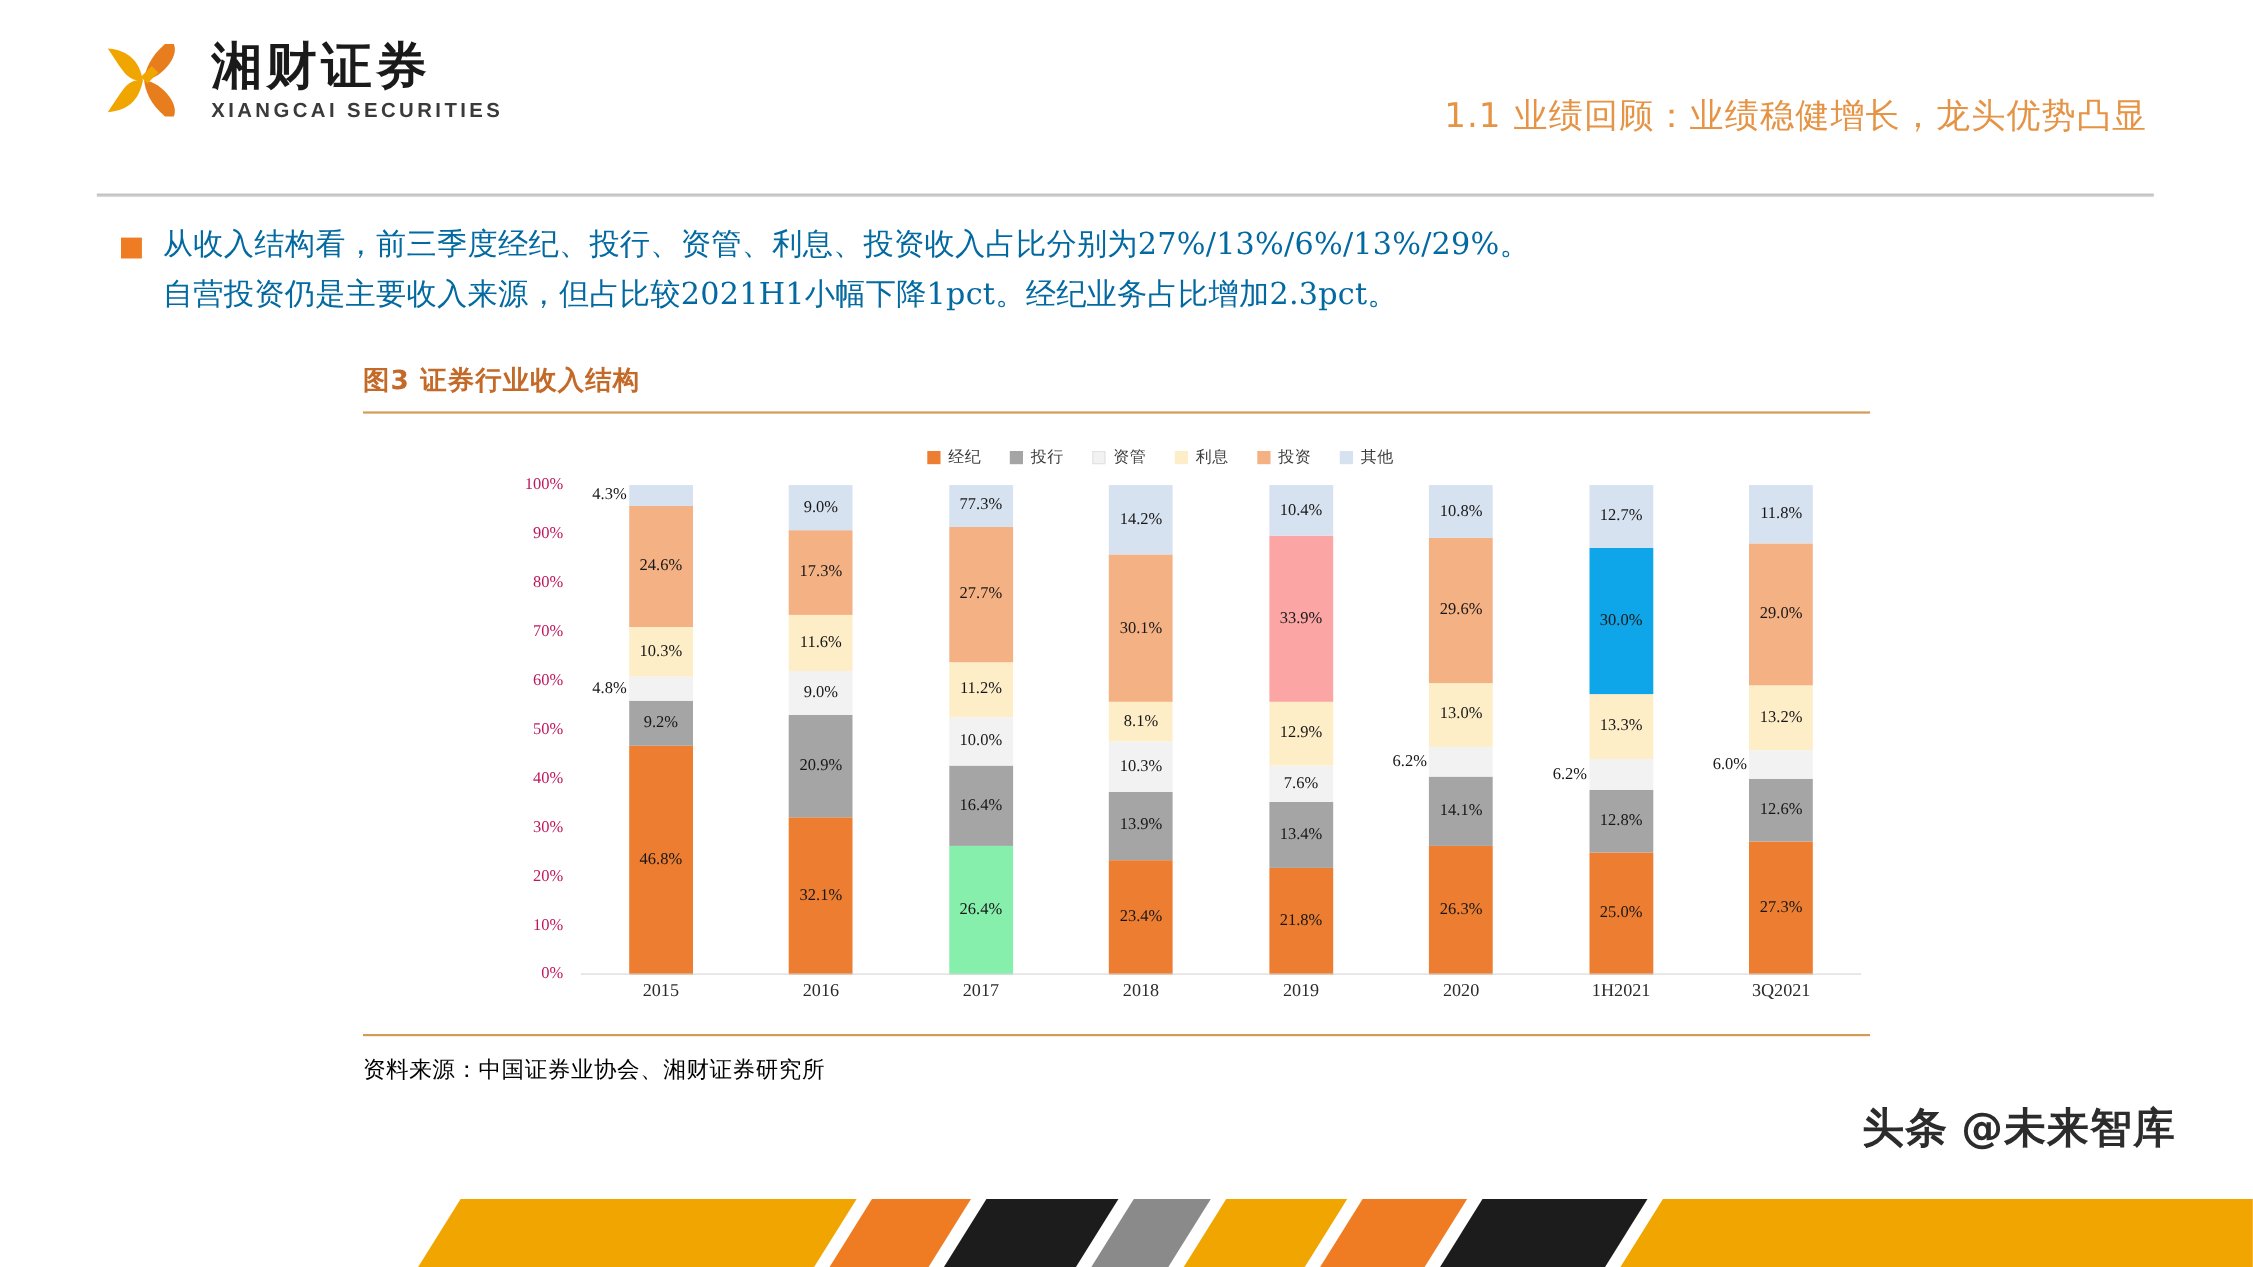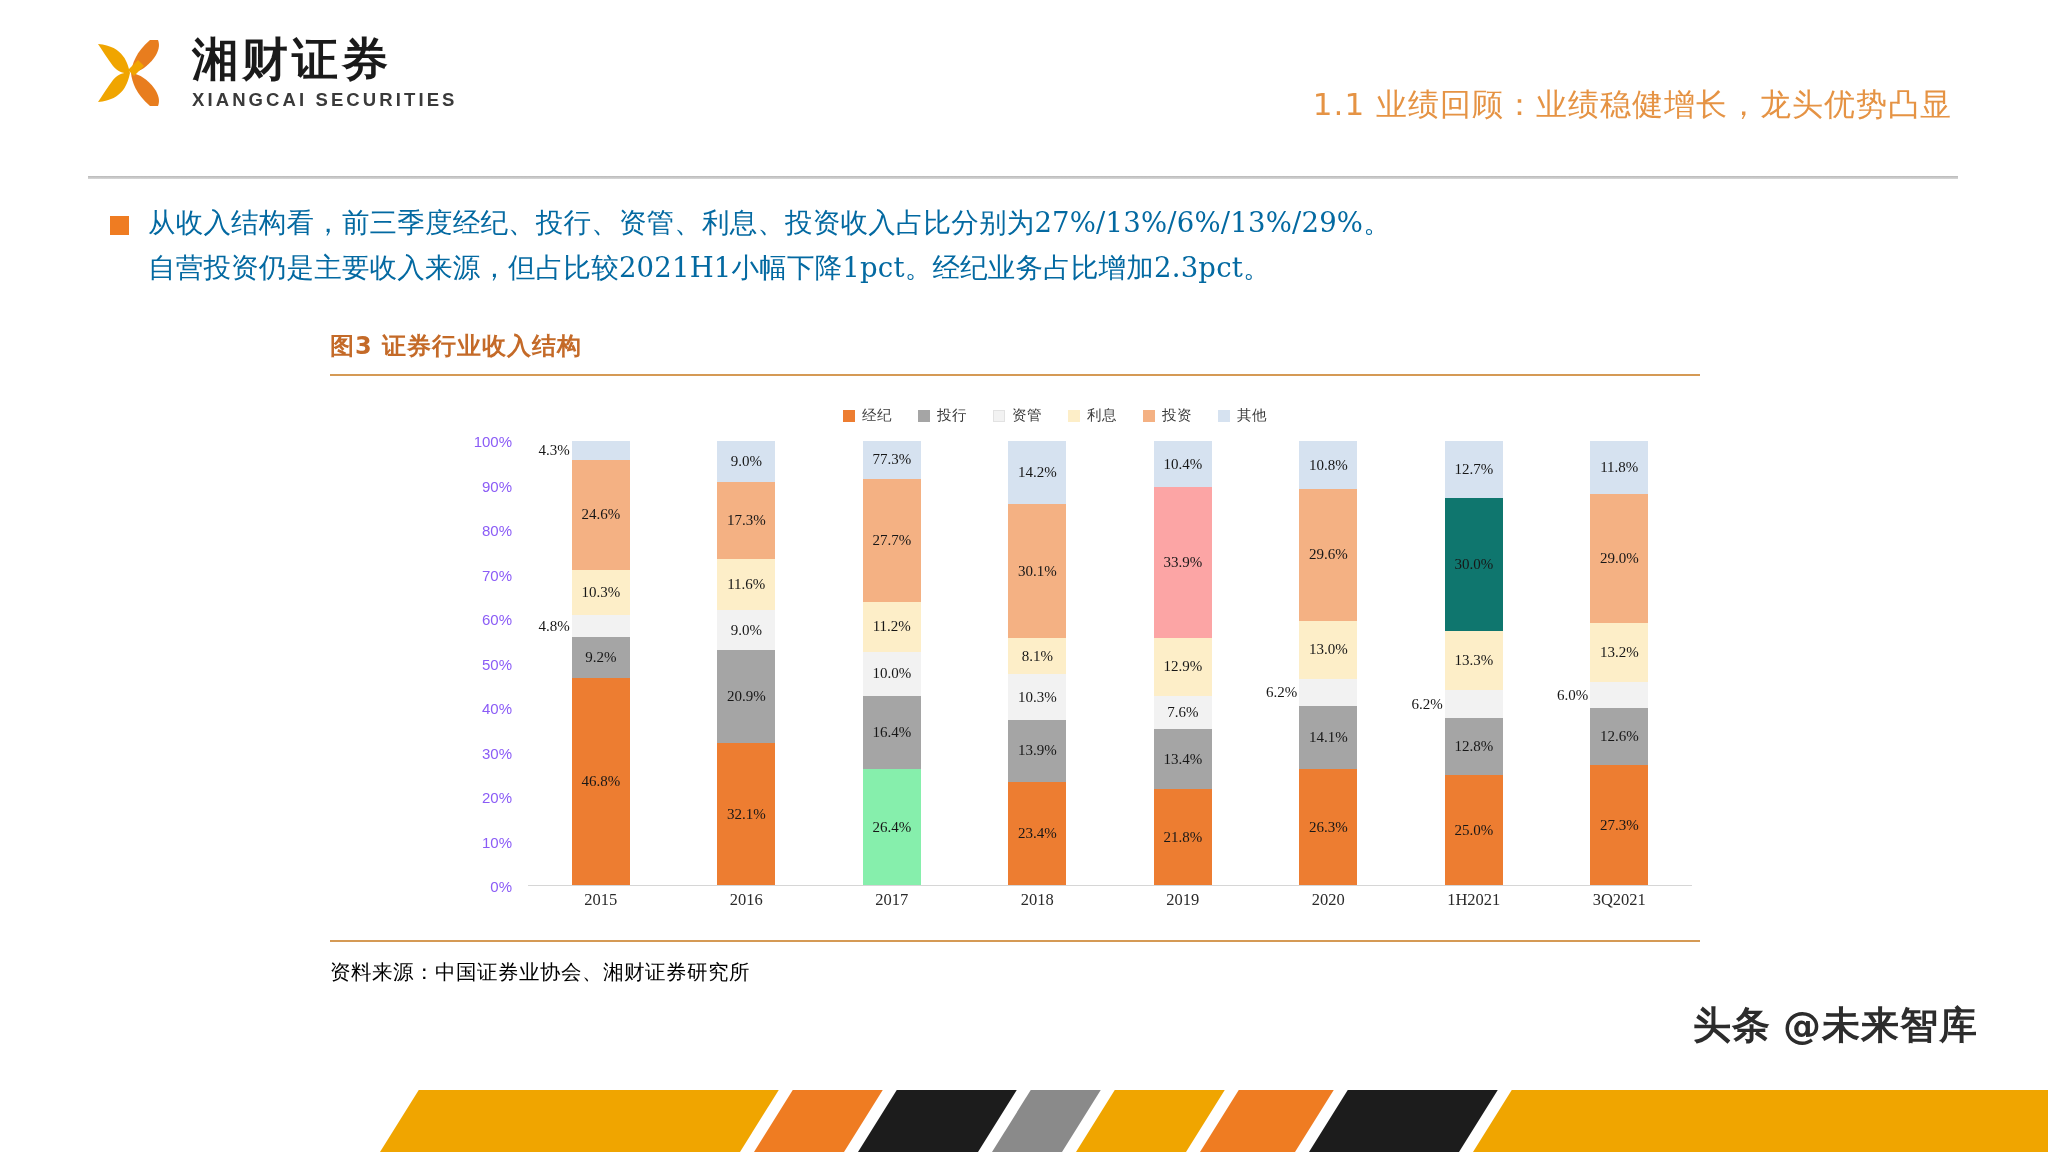--- a/index.html
+++ b/index.html
@@ -76,22 +76,22 @@
   
   #plot-area {
     position: relative; margin-top: 16px; height: 445px;
     margin-left: 0;
   }
   #yaxis {
     position: absolute; left: 130px; top: 0; width: 60px; height: 100%;
   }
   .ytick {
     position: absolute; right: 8px; transform: translateY(-50%);
-    font-family: Liberation Sans, sans-serif;
-    font-size: 15px; color: #8b5cf6; white-space: nowrap;
+    font-family: Liberation Serif, serif;
+    font-size: 15px; color: #be185d; white-space: nowrap;
   }
   #baseline {
     position: absolute; left: 198px; right: 18px; bottom: 0; height: 1.5px; background: #d6d6d6;
   }
   #bars {
     position: absolute; left: 198px; right: 18px; top: 0; bottom: 0;
     display: flex; justify-content: space-around; align-items: flex-end;
   }
   .bar-col {
     width: 100%; height: 100%;
@@ -369,21 +369,21 @@
             </div>
             <div class="seg" style="height: 12.8%; background: rgb(165, 165, 165);">
               <span class="seg-label">12.8%</span>
             </div>
             <div class="seg" style="height: 6.2%; background: rgb(242, 242, 242);">
               <span class="seg-label outside-left">6.2%</span>
             </div>
             <div class="seg" style="height: 13.3%; background: rgb(253, 238, 200);">
               <span class="seg-label">13.3%</span>
             </div>
-            <div class="seg" style="height: 30%; background: #0f766e;">
+            <div class="seg" style="height: 30%; background: #0ea5e9;">
               <span class="seg-label">30.0%</span>
             </div>
             <div class="seg" style="height: 12.7%; background: rgb(214, 226, 240);">
               <span class="seg-label">12.7%</span>
             </div>
           </div>
         </div>
         <div class="bar-col">
           <div class="bar-stack">
             <div class="seg" style="height: 27.3%; background: rgb(237, 125, 49);">

